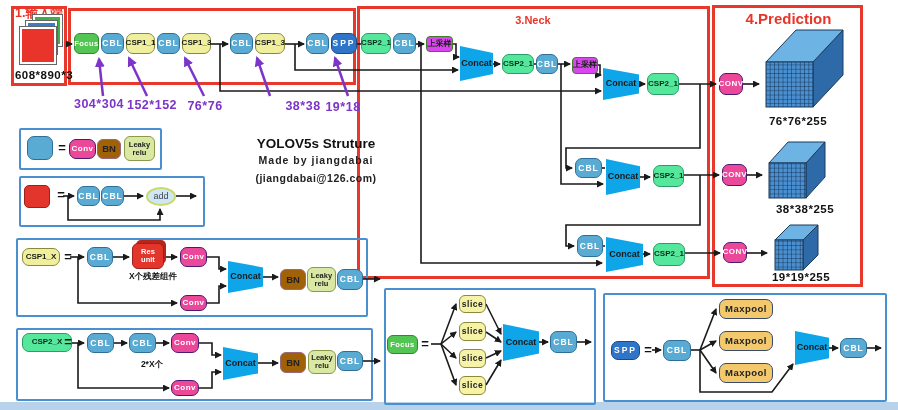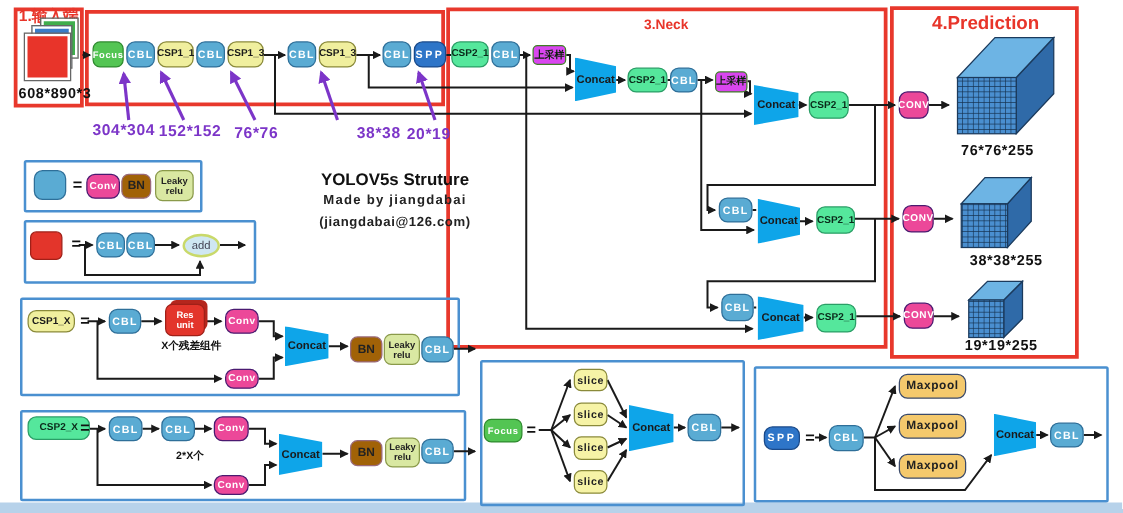--- a/index.html
+++ b/index.html
@@ -190,21 +190,21 @@
     <div class="node csp2" style="left: 653px; top: 165px; width: 31px; height: 22px;">CSP2_1</div>
     <div class="node convp" style="left: 722px; top: 164px; width: 25px; height: 22px;">CONV</div>
     <div class="node cbl" style="left: 577px; top: 235px; width: 26px; height: 22px;">CBL</div>
     <div class="node concat" style="left: 606px; top: 237px; width: 37px; height: 35px;">Concat</div>
     <div class="node csp2" style="left: 653px; top: 243px; width: 32px; height: 23px;">CSP2_1</div>
     <div class="node convp" style="left: 723px; top: 242px; width: 24px; height: 21px;">CONV</div>
     <div class="node text sizelabel" style="left: 74px; top: 98px; width: 50px; height: 14px;">304*304</div>
     <div class="node text sizelabel" style="left: 127px; top: 99px; width: 50px; height: 14px;">152*152</div>
     <div class="node text sizelabel" style="left: 184px; top: 100px; width: 42px; height: 14px;">76*76</div>
     <div class="node text sizelabel" style="left: 246px; top: 100px; width: 42px; height: 14px; margin-left: 36px;">38*38</div>
-    <div class="node text sizelabel" style="left: 322px; top: 101px; width: 42px; height: 14px;">20*19</div>
+    <div class="node text sizelabel" style="left: 322px; top: 101px; width: 42px; height: 14px;">19*18</div>
     <div class="node text dimlabel" style="left: 763px; top: 114px; width: 70px; height: 14px;">76*76*255</div>
     <div class="node text dimlabel" style="left: 770px; top: 202px; width: 70px; height: 14px;">38*38*255</div>
     <div class="node text dimlabel" style="left: 766px; top: 270px; width: 70px; height: 14px;">19*19*255</div>
     <div class="node swcbl" style="left: 27px; top: 136px; width: 26px; height: 24px;"></div>
     <div class="node text eq" style="left: 56px; top: 140px; width: 12px; height: 16px;">=</div>
     <div class="node convp" style="left: 69px; top: 139px; width: 27px; height: 20px;">Conv</div>
     <div class="node bn" style="left: 97px; top: 139px; width: 24px; height: 20px;">BN</div>
     <div class="node leaky" style="left: 124px; top: 136px; width: 31px; height: 25px;">Leaky
 relu</div>
     <div class="node swres" style="left: 24px; top: 185px; width: 26px; height: 23px;"></div>

